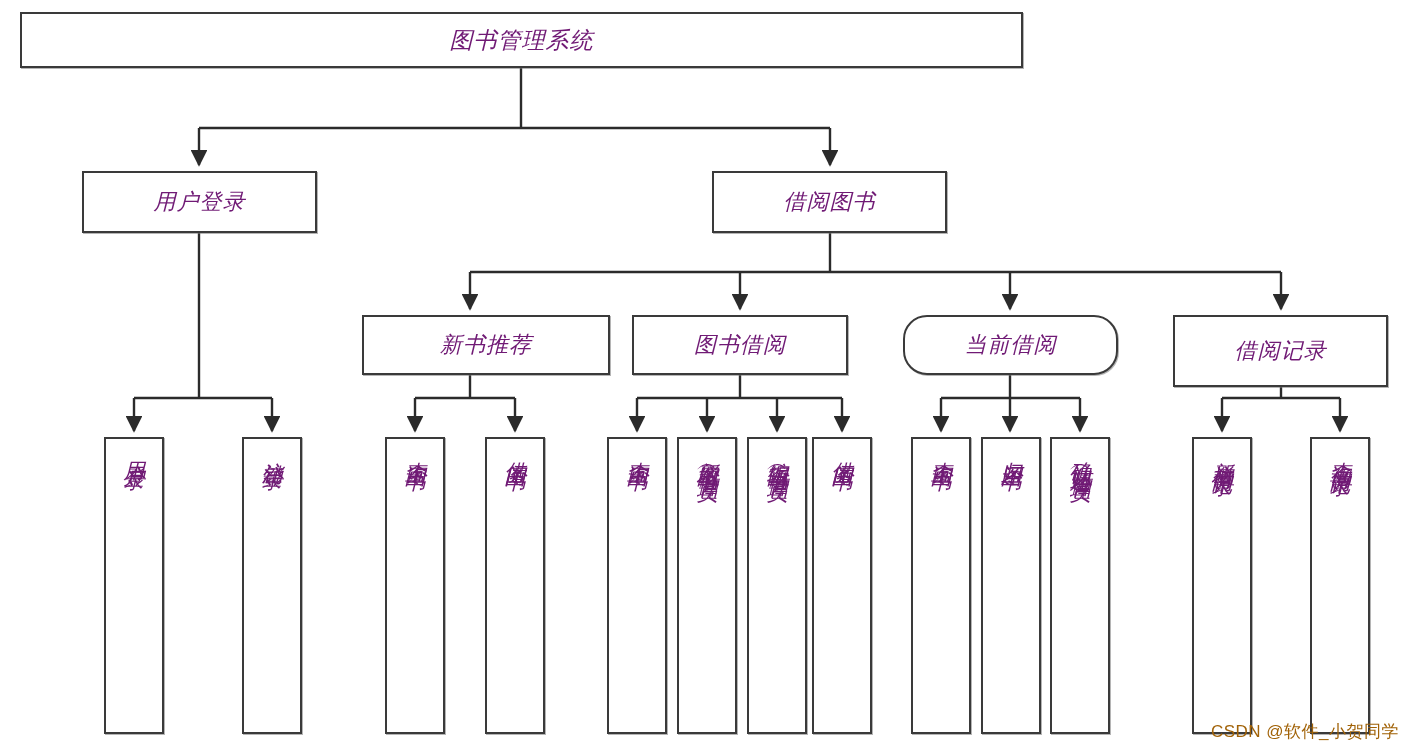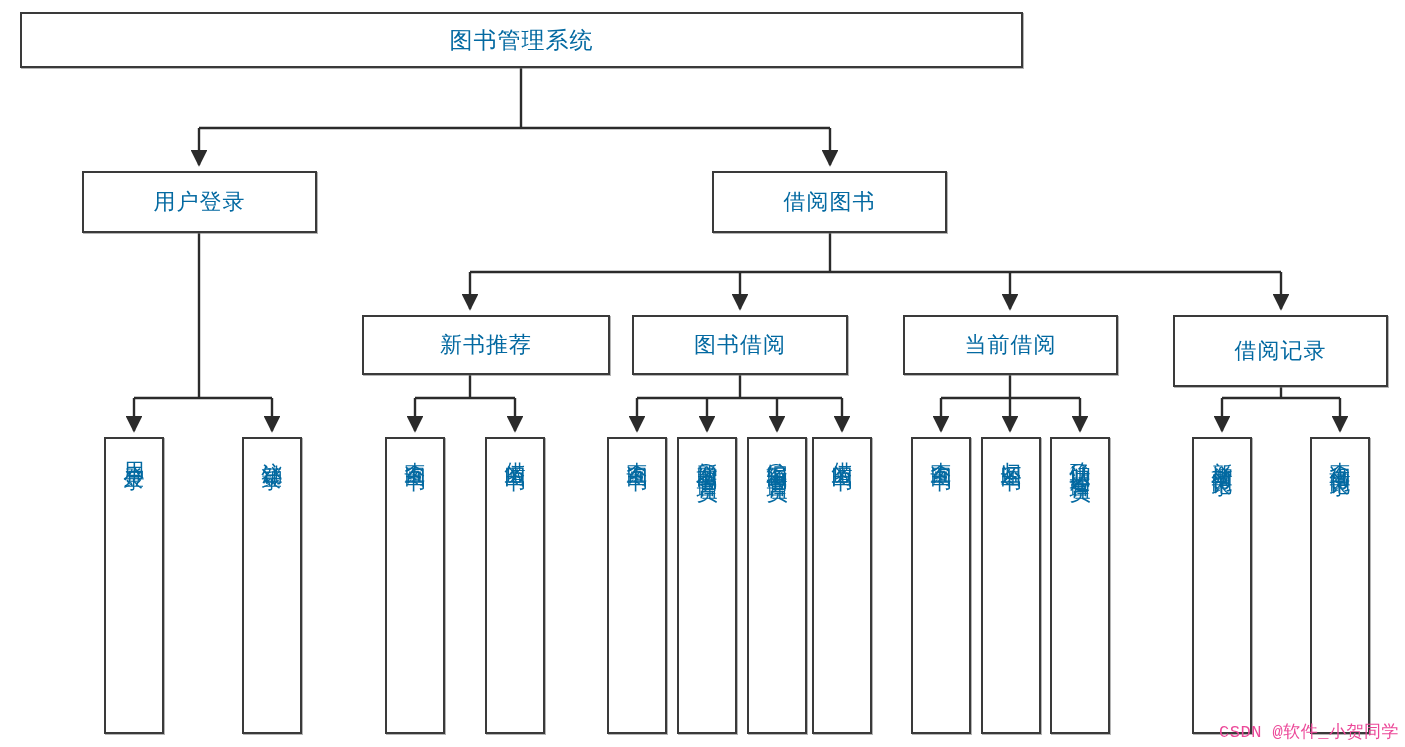--- a/index.html
+++ b/index.html
@@ -27,23 +27,24 @@
     background:#ffffff;
     border:2px solid #3a3a3a;
     display:flex;
     align-items:center;
     justify-content:center;
     box-shadow:1px 1px 0 rgba(120,120,120,0.55);
   }
   .node .label{
     font-size:22px;
     line-height:1.15;
-    color:#0369a1;
+    color:#701a75;
     letter-spacing:1px;
     white-space:nowrap;
+    font-style:italic;
   }
   
   .node.root .label{font-size:23px;}
   
   .node.vertical{
     align-items:flex-start;
     justify-content:center;
     padding-top:6px;
   }
   .node.vertical .label{
@@ -54,25 +55,24 @@
     line-height:1.05;
     white-space:normal;
     height:auto;
     max-height:282px;
   }
   .watermark{
     position:absolute;
     right:6px;
     bottom:4px;
     font-size:17px;
-    color:#ec4899;
+    color:#a16207;
     letter-spacing:0.5px;
     white-space:nowrap;
     user-select:none;
-    font-family:Liberation Mono, monospace;
   }
 </style>
 </head>
 <body>
 
 <div id="canvas">
 
   <svg class="edges" viewBox="0 0 1405 747" xmlns="http://www.w3.org/2000/svg">
     <defs>
       <marker id="arrow" viewBox="0 0 10 10" refX="9" refY="5" markerWidth="7" markerHeight="7" orient="auto-start-reverse">
@@ -138,21 +138,21 @@
   </div>
 
   <div class="node" style="left:362px; top:315px; width:248px; height:60px;">
     <span class="label">新书推荐</span>
   </div>
 
   <div class="node" style="left:632px; top:315px; width:216px; height:60px;text-align:center;">
     <span class="label">图书借阅</span>
   </div>
 
-  <div class="node" style="left:903px; top:315px; width:215px; height:60px;">
+  <div class="node" style="left:903px; top:315px; width:215px; height:60px;border-radius:24px;">
     <span class="label">当前借阅</span>
   </div>
 
   <div class="node" style="left:1173px; top:315px; width:215px; height:72px;">
     <span class="label">借阅记录</span>
   </div>
 
   <div class="node vertical" style="left:104px; top:437px; width:60px; height:297px;">
     <span class="label">用户登录</span>
   </div>

